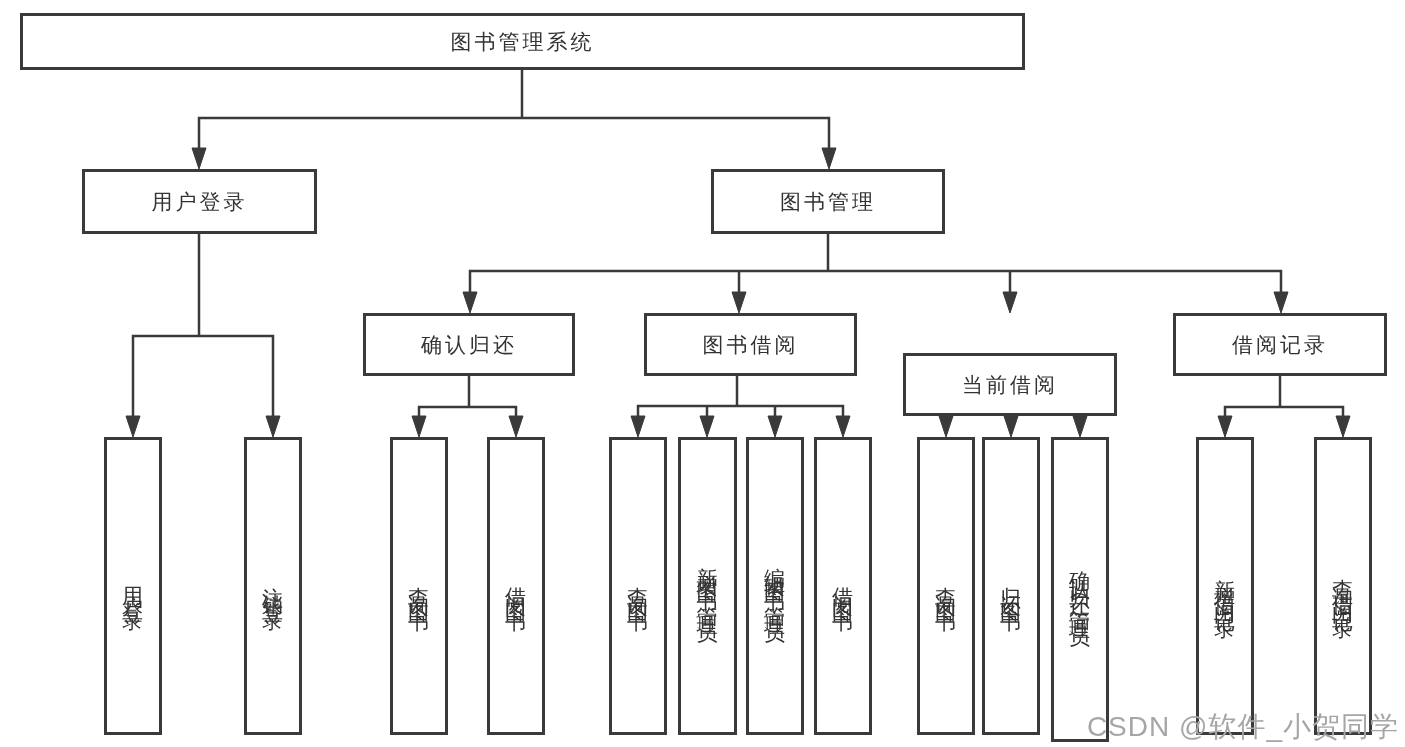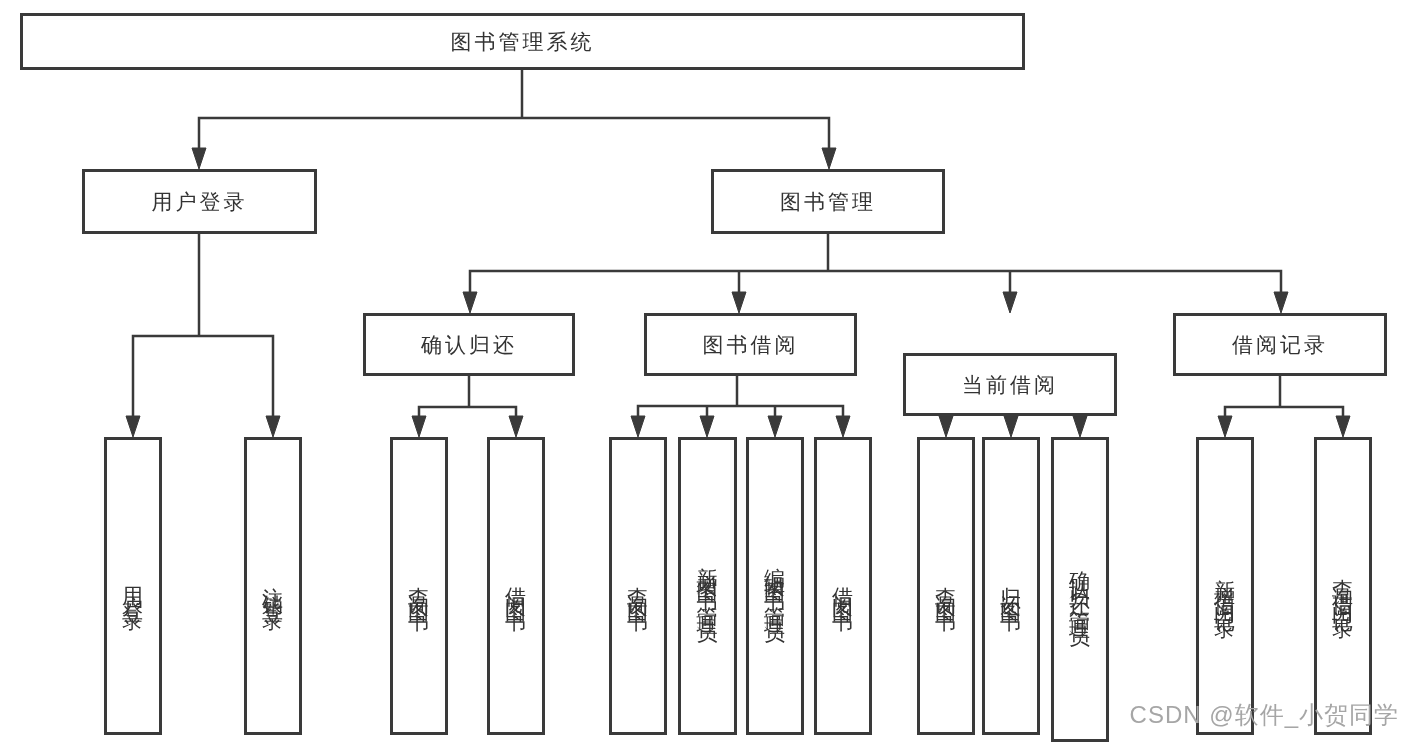--- a/index.html
+++ b/index.html
@@ -36,22 +36,22 @@
   }
   .leaf .vtext{
     writing-mode:vertical-rl;
     letter-spacing:8px;
     font-size:21px;
     line-height:1;
   }
   .watermark{
     position:absolute;
     right:6px;
-    bottom:16px;
-    font-size:24px;
+    bottom:1px;
+    font-size:28px;
     color:var(--wm);
     letter-spacing:1px;
     white-space:nowrap;
   }
 </style>
 </head>
 <body>
 
 <div id="stage">
 

